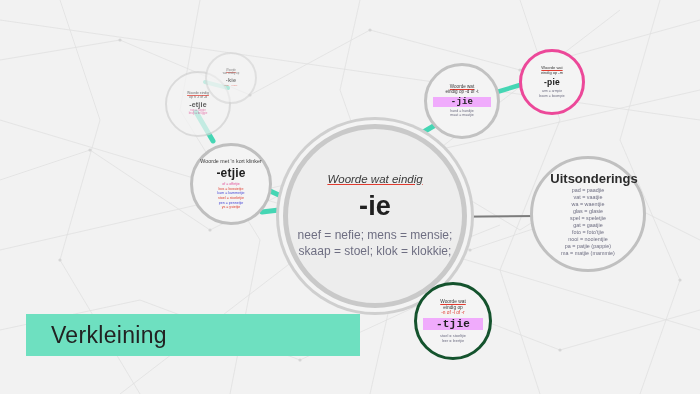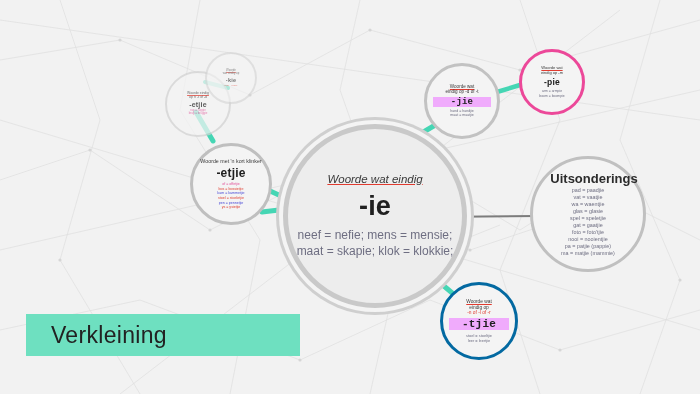--- a/index.html
+++ b/index.html
@@ -47,42 +47,42 @@
   #node-jie{left:424px;top:63px;width:76px;height:76px;border:3px solid #c2c2c2;}
   #node-jie .hdr{font-size:4.6px;}
   #node-jie .big{font-size:9px;margin:2px 0 2px;}
   #node-jie .ex{font-size:3.6px;}
 
   #node-pie{left:519px;top:49px;width:66px;height:66px;border:3px solid #ec4899;justify-content:flex-end;}
   #node-pie .hdr{font-size:4px;}
   #node-pie .big{font-size:8.5px;margin:2px 0 2px;}
   #node-pie .ex{font-size:3.4px;}
 
-  #node-tjie{left:440px;top:282px;width:78px;height:78px;border:3px solid #0369a1;}
+  #node-tjie{left:414px;top:282px;width:78px;height:78px;border:3px solid #14532d;}
   #node-tjie .hdr{font-size:4.8px;}
   #node-tjie .big{font-size:11px;margin:2px 0 3px;}
   #node-tjie .ex{font-size:3.9px;}
 
   #node-uitsonderings{left:530px;top:156px;width:116px;height:116px;border:3px solid #c0c0c0;}
   #node-uitsonderings .u-title{font-size:13px;font-weight:bold;color:#2b2b2b;margin-bottom:1px;margin-left:12px;}
   #node-uitsonderings .ex{font-size:5.4px;line-height:1.28;}
 
   
   #node-faded-a{left:165px;top:71px;width:66px;height:66px;border:2px solid #d2d2d2;opacity:.72;}
   #node-faded-a .hdr{font-size:3.4px;}
   #node-faded-a .big{font-size:7px;margin:1px 0;}
   #node-faded-a .ex{font-size:2.9px;}
 
   #node-faded-b{left:205px;top:52px;width:52px;height:52px;border:2px solid #d4d4d4;opacity:.6;}
   #node-faded-b .hdr{font-size:2.8px;}
   #node-faded-b .big{font-size:5.5px;margin:1px 0;}
   #node-faded-b .ex{font-size:2.5px;}
 
   
-  #title-banner{position:absolute;left:26px;top:314px;width:274px;height:42px;
+  #title-banner{position:absolute;left:26px;top:314px;width:334px;height:42px;
     background:#6ee0c0;display:flex;align-items:center;}
   #title-banner .t{font-size:23px;color:#222;padding-left:25px;letter-spacing:.3px;}
 </style>
 </head>
 <body>
 
 <div id="canvas">
 
   <svg class="layer" viewBox="0 0 700 394" preserveAspectRatio="none">
     <g stroke="#dedede" stroke-width="0.7" fill="none">
@@ -131,21 +131,21 @@
   </svg>
 
   <div class="node" id="center-node">
     <div class="inner">
       <div class="hdr">
         <div><u class="r">Woorde wat eindig</u></div>
       </div>
       <div class="big">-ie</div>
       <div class="ex">
         <div>neef = nefie;  mens = mensie;</div>
-        <div>maat  = skapie;  klok  = klokkie;</div>
+        <div>skaap  = stoel;  klok  = klokkie;</div>
       </div>
     </div>
   </div>
 
   <div class="node" id="node-etjie">
     <div class="inner">
       <div class="hdr">Woorde met 'n kort klinker</div>
       <div class="big">-etjie</div>
       <div class="ex">
         <div class="pink">of = offetjie</div>

